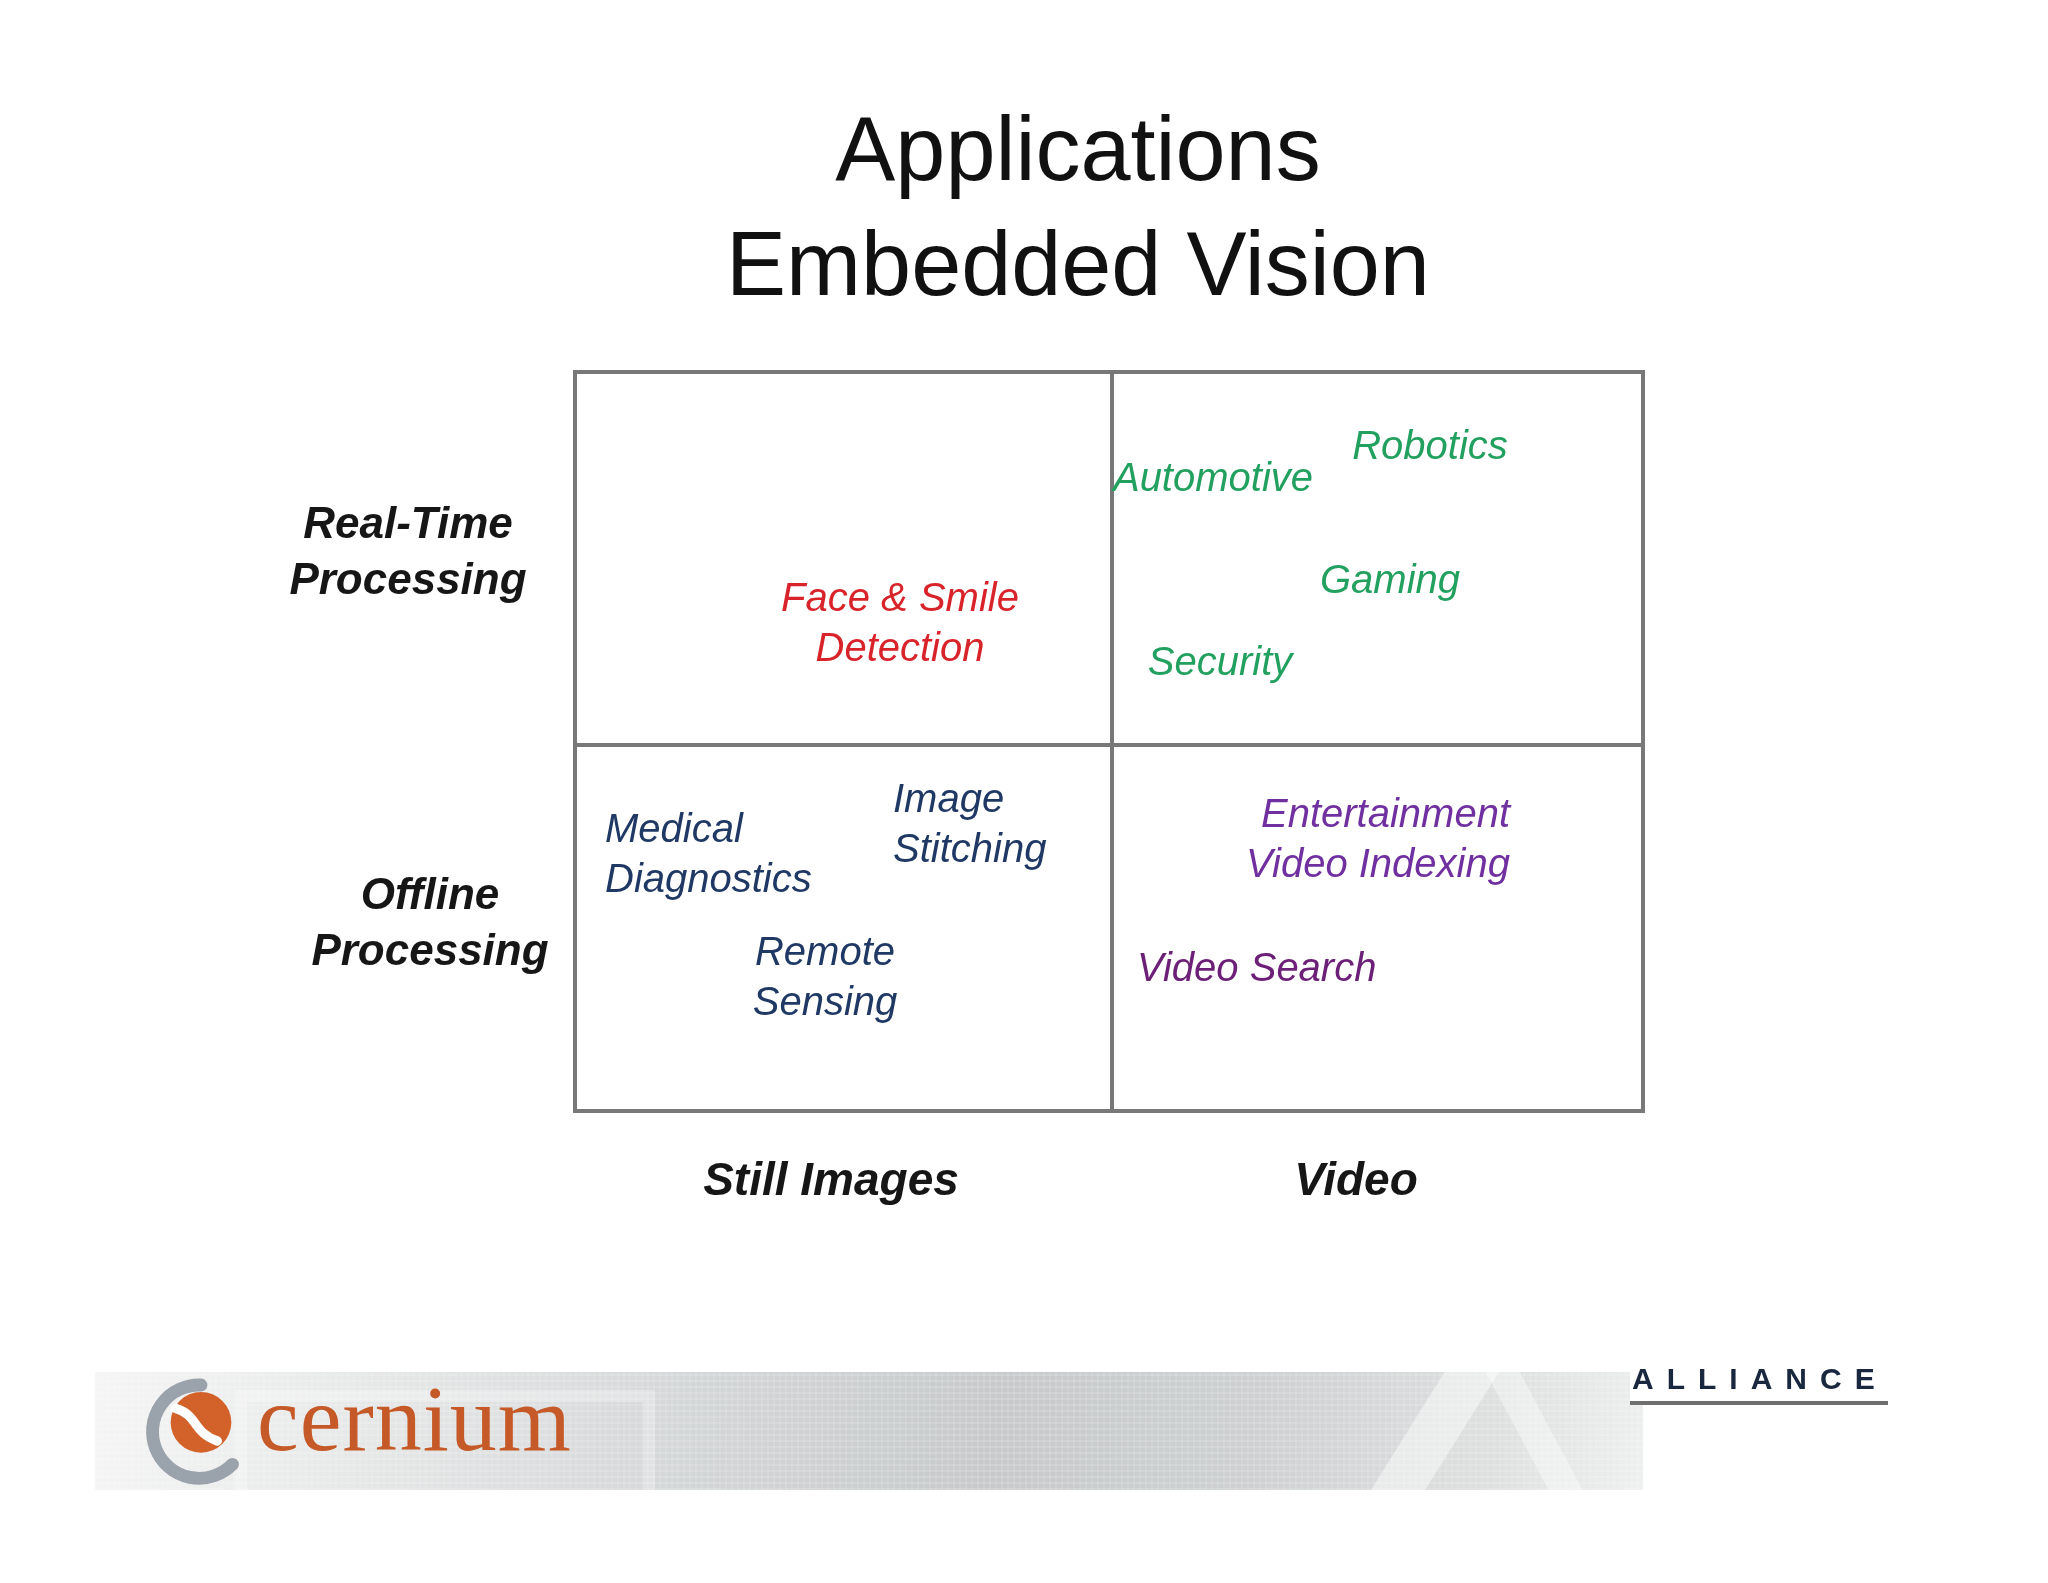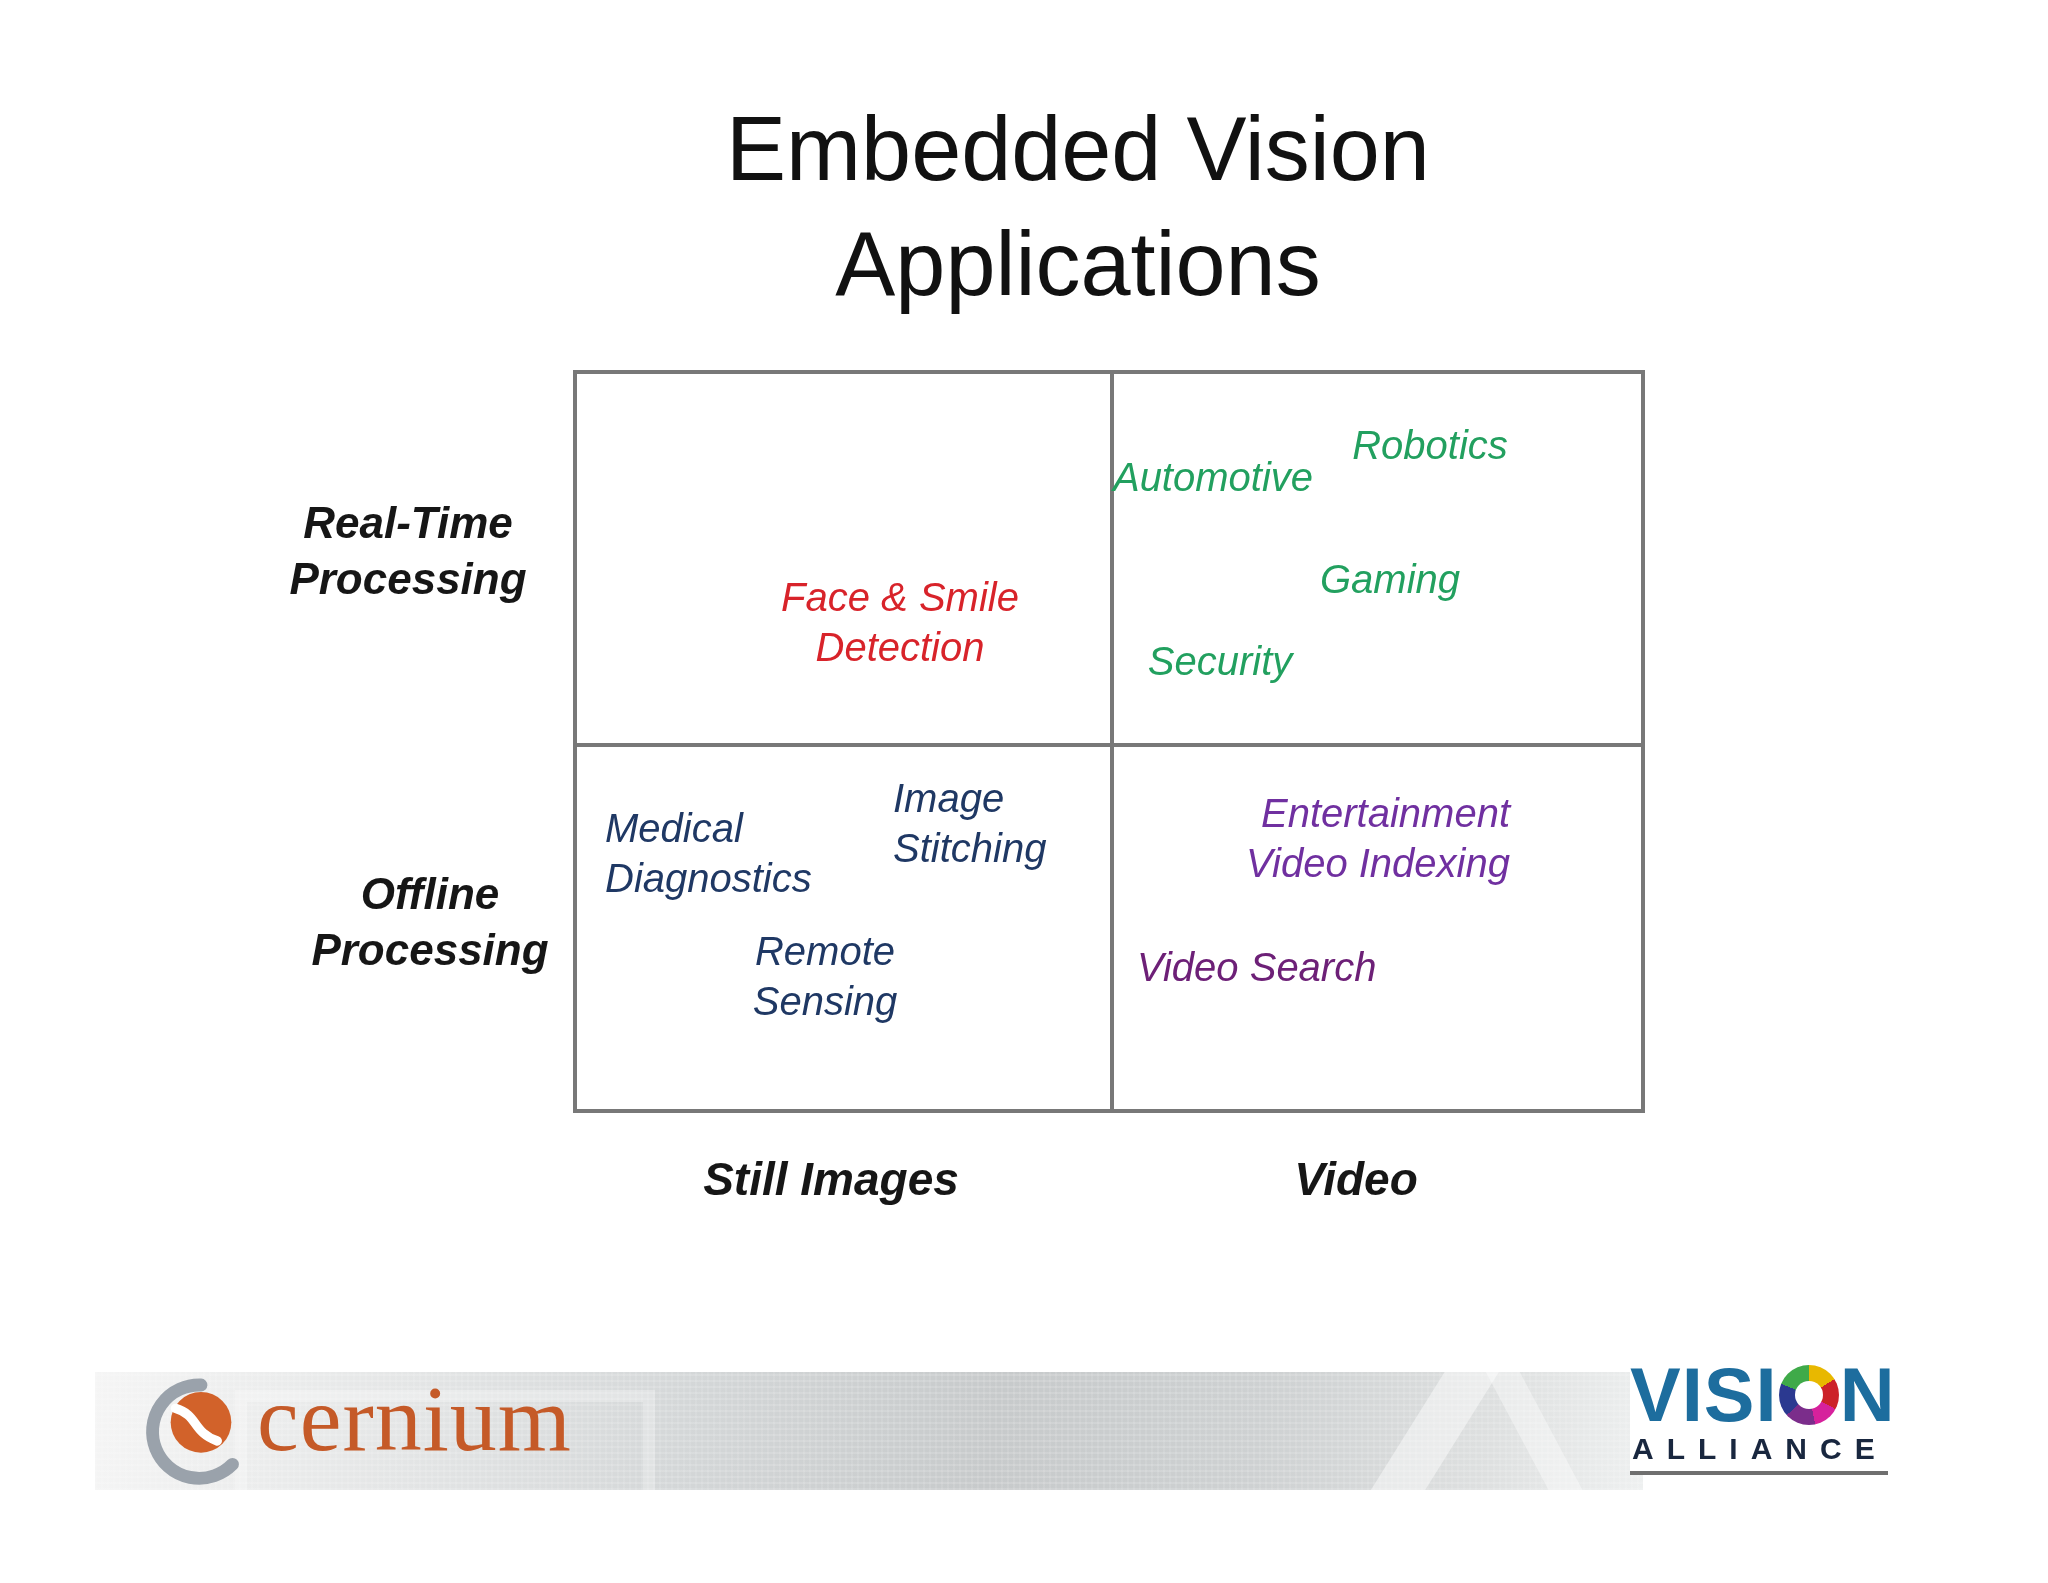--- a/index.html
+++ b/index.html
@@ -111,22 +111,22 @@
     font-size:30px;font-weight:700;color:#19273f;letter-spacing:13px;
     border-bottom:4px solid #6f6f6f;padding:2px 0 7px 2px;line-height:1;
   }
 </style>
 </head>
 <body>
 
 <div class="slide">
 
   <div class="title">
+    <div>Applications</div>
     <div>Embedded Vision</div>
-    <div>Applications</div>
   </div>
 
   <div class="grid">
     <div class="vline"></div>
     <div class="hline"></div>
   </div>
 
   <div class="q-item red centered i-facesmile">Face &amp; Smile
 Detection</div>
 
@@ -162,21 +162,16 @@
   <div class="cernium">
     <svg width="118" height="112" viewBox="0 0 100 96">
       <path d="M 56 6 A 40 40 0 1 0 83 74" fill="none" stroke="#9aa2ab" stroke-width="11" stroke-linecap="round"></path>
       <circle cx="56" cy="38" r="26" fill="#d2622a"></circle>
       <path d="M 34 26 C 54 32, 48 46, 70 54" fill="none" stroke="#ffffff" stroke-width="8" stroke-linecap="round"></path>
     </svg>
     <div class="cernium-text">cernium</div>
   </div>
 
   <div class="eva">
-    <div class="eva-vision">
-      <span>VISI</span>
-      <span class="o-wheel"></span>
-      <span>N</span>
-    </div>
     <div class="eva-alliance">ALLIANCE</div>
   </div>
 
 </div>
 
 </body></html>

